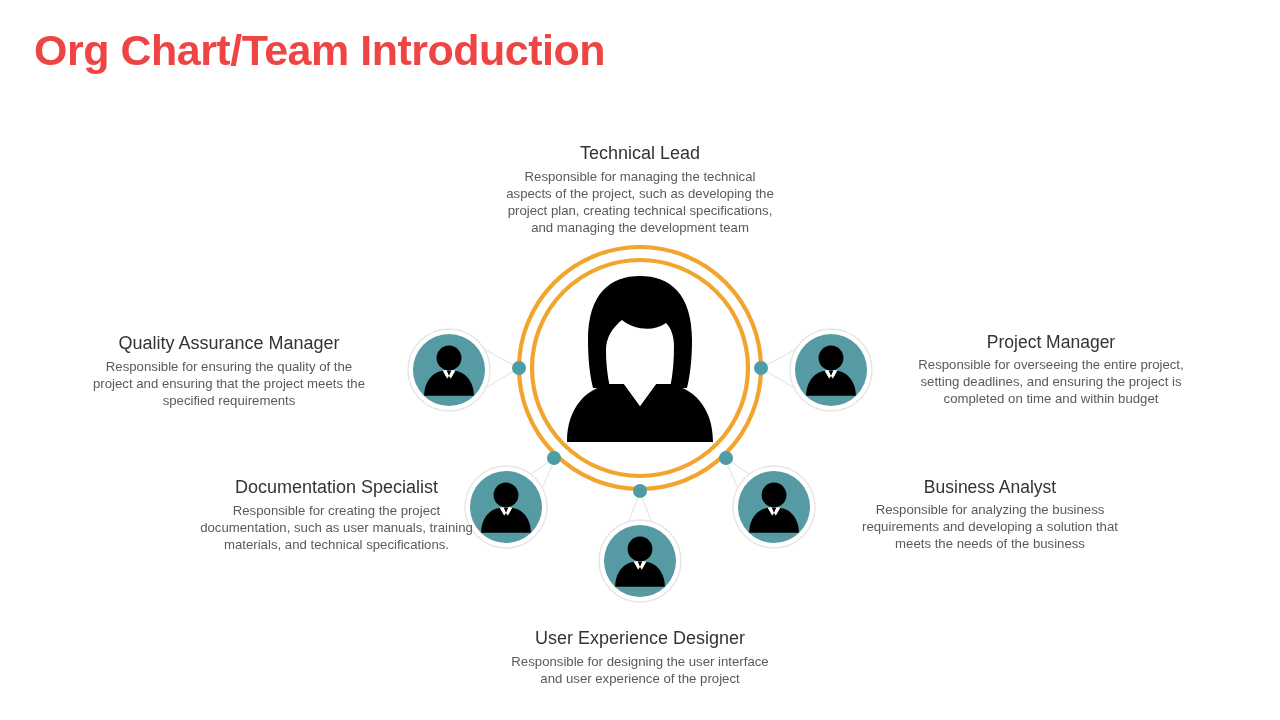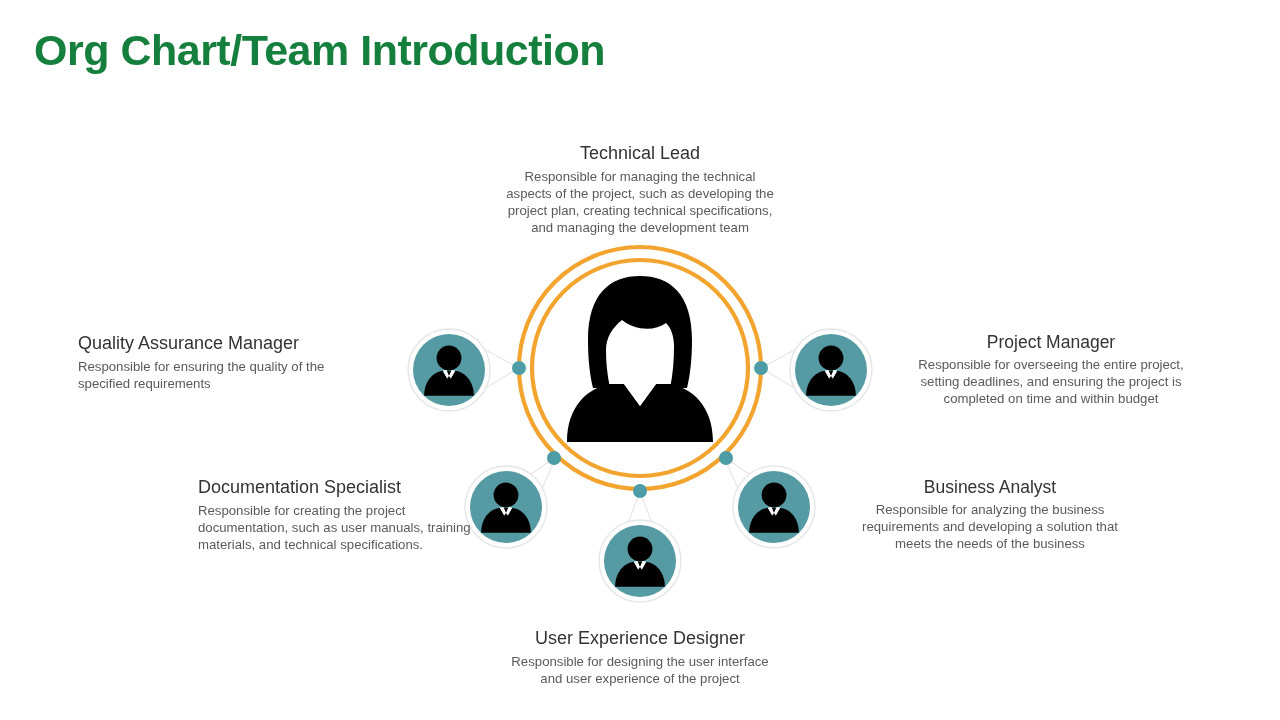--- a/index.html
+++ b/index.html
@@ -25,21 +25,21 @@
     background: #ffffff;
   }
 
   
   #page-title {
     position: absolute;
     left: 34px;
     top: 26px;
     font-size: 43px;
     font-weight: bold;
-    color: #15803d;
+    color: #ef4444;
     letter-spacing: -0.5px;
     white-space: nowrap;
   }
 
   
   #diagram {
     position: absolute;
     left: 0;
     top: 0;
     width: 1280px;
@@ -64,21 +64,21 @@
     white-space: nowrap;
   }
   .role-desc {
     font-size: 13.2px;
     color: #5a5a5a;
     line-height: 1.30;
     margin: 0;
   }
 
   .align-center { text-align: center; }
-  .align-right  { text-align: left; }
+  .align-right  { text-align: center; }
   .align-left   { text-align: center; }
 
   
   #role-technical-lead {
     left: 470px; top: 143px; width: 340px;
   }
   #role-quality-assurance-manager {
     left: 78px; top: 333px; width: 302px;
   }
   #role-project-manager {
@@ -236,20 +236,21 @@
       <div>aspects of the project, such as developing the</div>
       <div>project plan, creating technical specifications,</div>
       <div>and managing the development team</div>
     </div>
   </div>
 
   <div class="role-block align-right" id="role-quality-assurance-manager">
     <div class="role-title">Quality Assurance Manager</div>
     <div class="role-desc">
       <div>Responsible for ensuring the quality of the</div>
+      <div>project and ensuring that the project meets the</div>
       <div>specified requirements</div>
     </div>
   </div>
 
   <div class="role-block align-left" id="role-project-manager">
     <div class="role-title">Project Manager</div>
     <div class="role-desc">
       <div>Responsible for overseeing the entire project,</div>
       <div>setting deadlines, and ensuring the project is</div>
       <div>completed on time and within budget</div>

